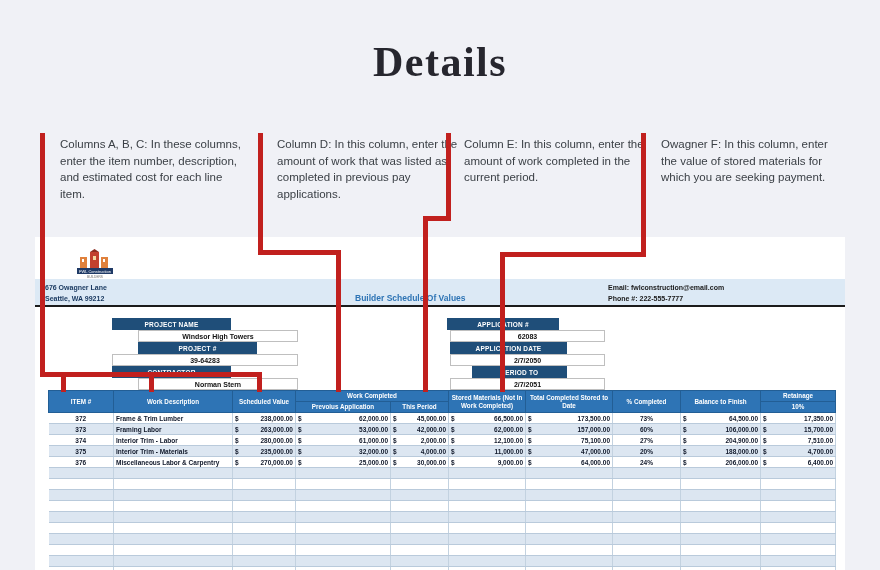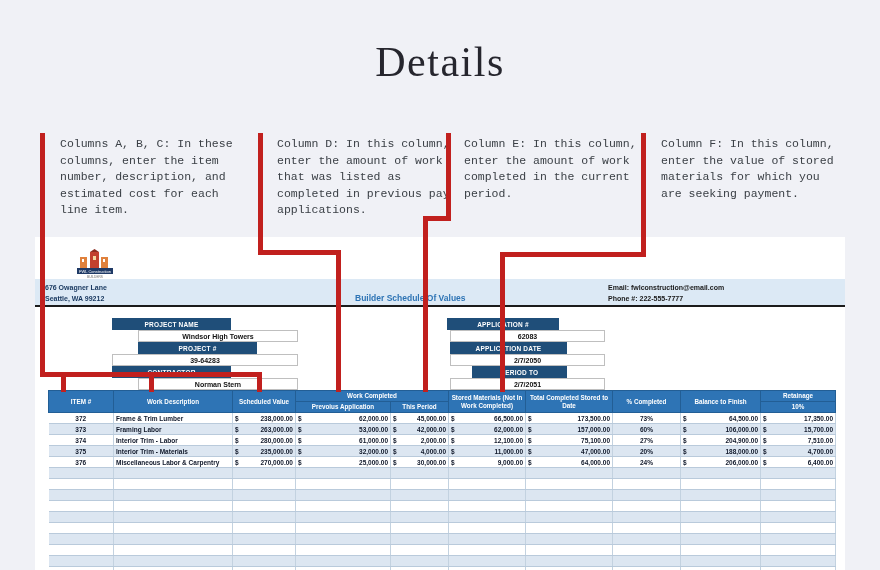--- a/index.html
+++ b/index.html
@@ -2,25 +2,25 @@
 <html><head>
 <meta charset="utf-8">
 <style>
   * { margin:0; padding:0; box-sizing:border-box; }
   html,body { width:880px; height:570px; }
   body { font-family:"Liberation Sans", sans-serif; background:#f0f1f6; overflow:hidden; }
   #page { position:relative; width:880px; height:570px; background:#f0f1f6; overflow:hidden; }
 
   
   .page-title { position:absolute; top:38px; left:0; width:880px; text-align:center;
-    font-family:"Liberation Serif", serif; font-size:42px; font-weight:400;
+    font-family:"Liberation Serif", serif; font-size:42px; font-weight:700;
     letter-spacing:1.5px; color:#26262e; }
 
   
-  .annot { position:absolute; width:182px; font-size:11.5px; line-height:16.5px; color:#3b4046;font-family:Liberation Mono, monospace; }
+  .annot { position:absolute; width:182px; font-size:11.5px; line-height:16.5px; color:#3b4046; }
   .a1 { left:60px; top:136px; }
   .a2 { left:277px; top:136px; }
   .a3 { left:464px; top:136px; }
   .a4 { left:661px; top:136px; }
 
   
   .red { position:absolute; background:#c1201e; z-index:10; }
 
   
   .sheet { position:absolute; left:35px; top:237px; width:810px; height:333px; background:#ffffff; overflow:hidden; }
@@ -54,21 +54,21 @@
 </head>
 <body>
 
 <div id="page">
 
   <div class="page-title">Details</div>
 
   <div class="annot a1">Columns A, B, C: In these columns, enter the item number, description, and estimated cost for each line item.</div>
   <div class="annot a2">Column D: In this column, enter the amount of work that was listed as completed in previous pay applications.</div>
   <div class="annot a3">Column E: In this column, enter the amount of work completed in the current period.</div>
-  <div class="annot a4">Column F: In this column, enter the value of stored materials for which you are seeking payment.</div>
+  <div class="annot a4">Owagner F: In this column, enter the value of stored materials for which you are seeking payment.</div>
 
   <div class="red" style="left:40px;top:133px;width:5px;height:244px;"></div>
   <div class="red" style="left:40px;top:372px;width:222px;height:5px;"></div>
   <div class="red" style="left:61px;top:372px;width:5px;height:20px;"></div>
   <div class="red" style="left:149px;top:372px;width:5px;height:20px;"></div>
   <div class="red" style="left:257px;top:372px;width:5px;height:20px;"></div>
 
   <div class="red" style="left:258px;top:133px;width:5px;height:122px;"></div>
   <div class="red" style="left:258px;top:250px;width:83px;height:5px;"></div>
   <div class="red" style="left:336px;top:250px;width:5px;height:142px;"></div>

